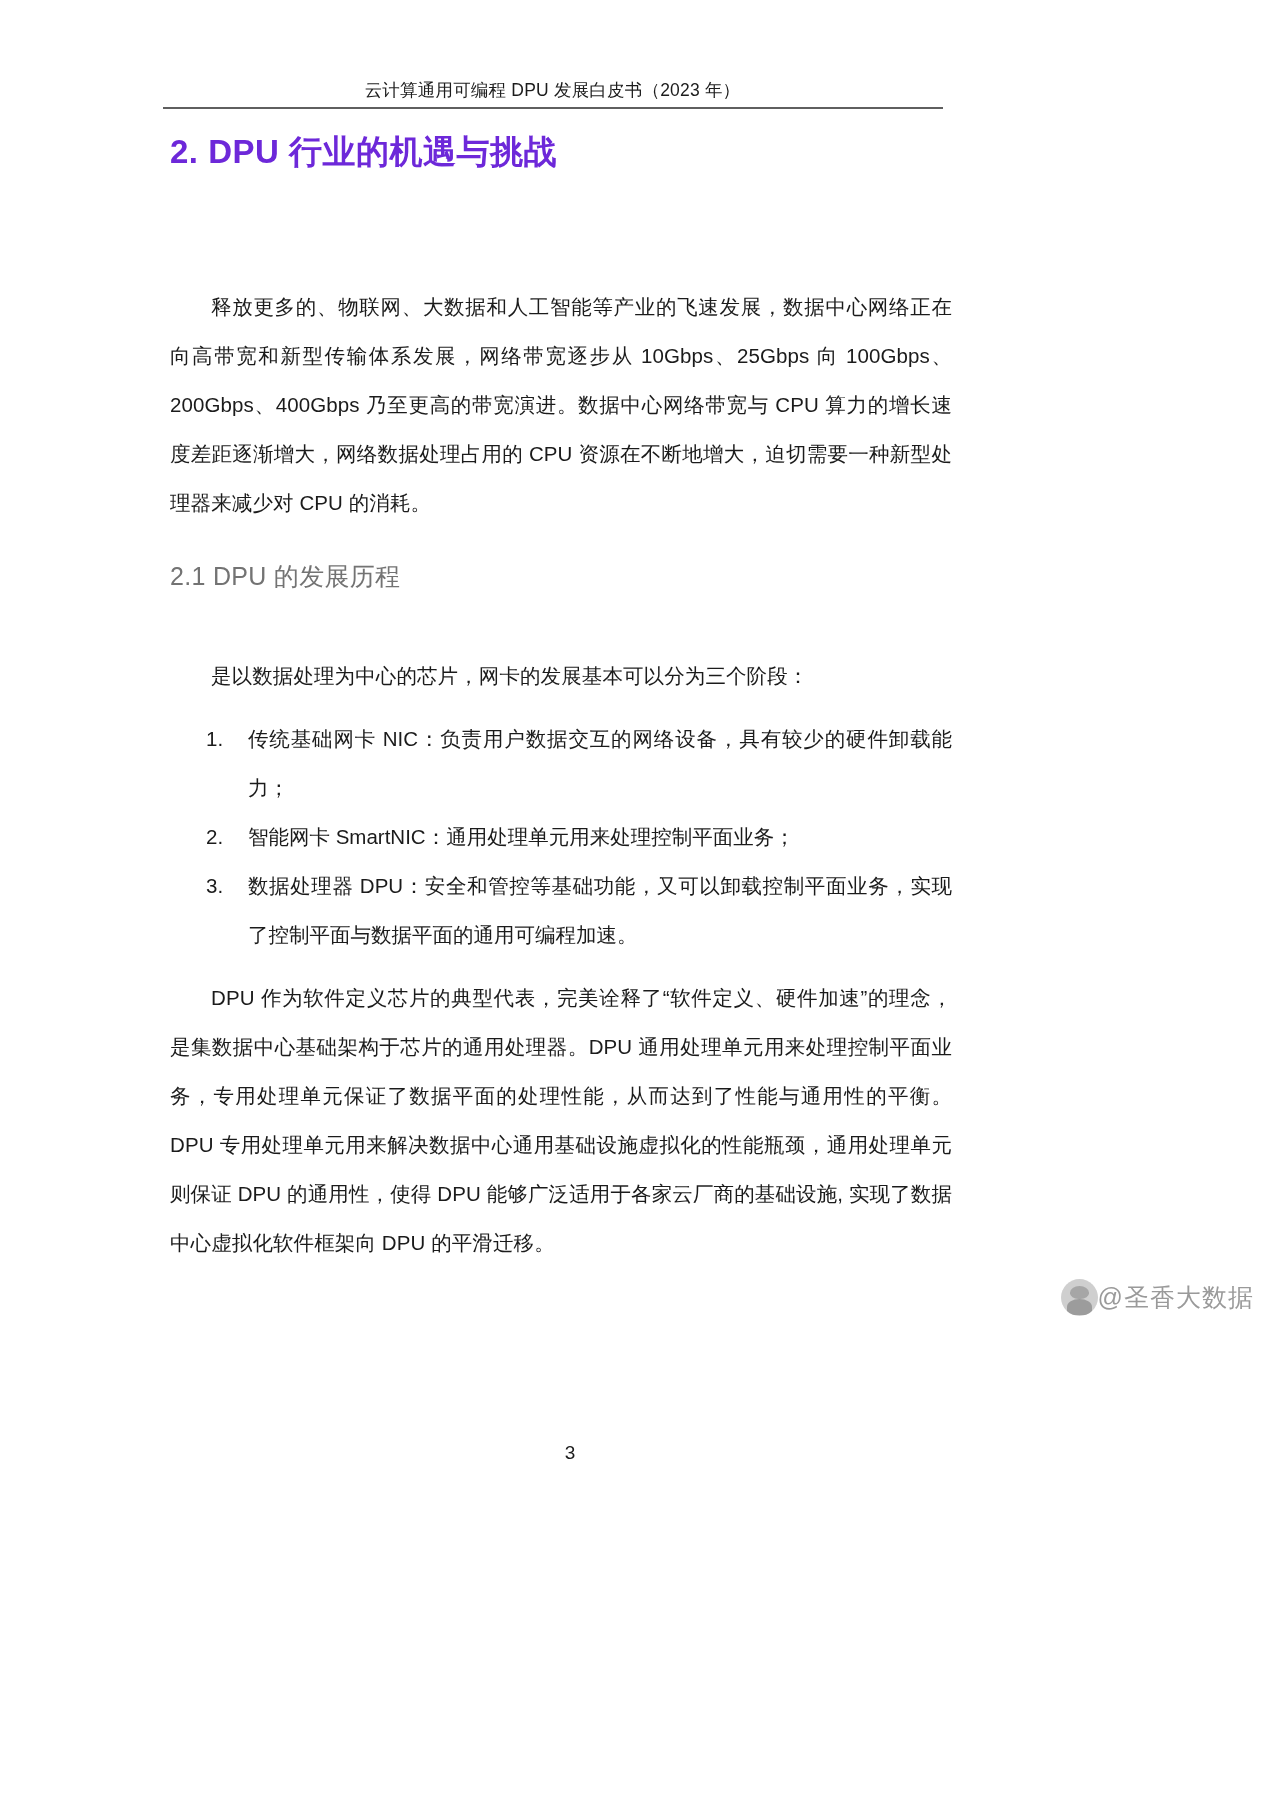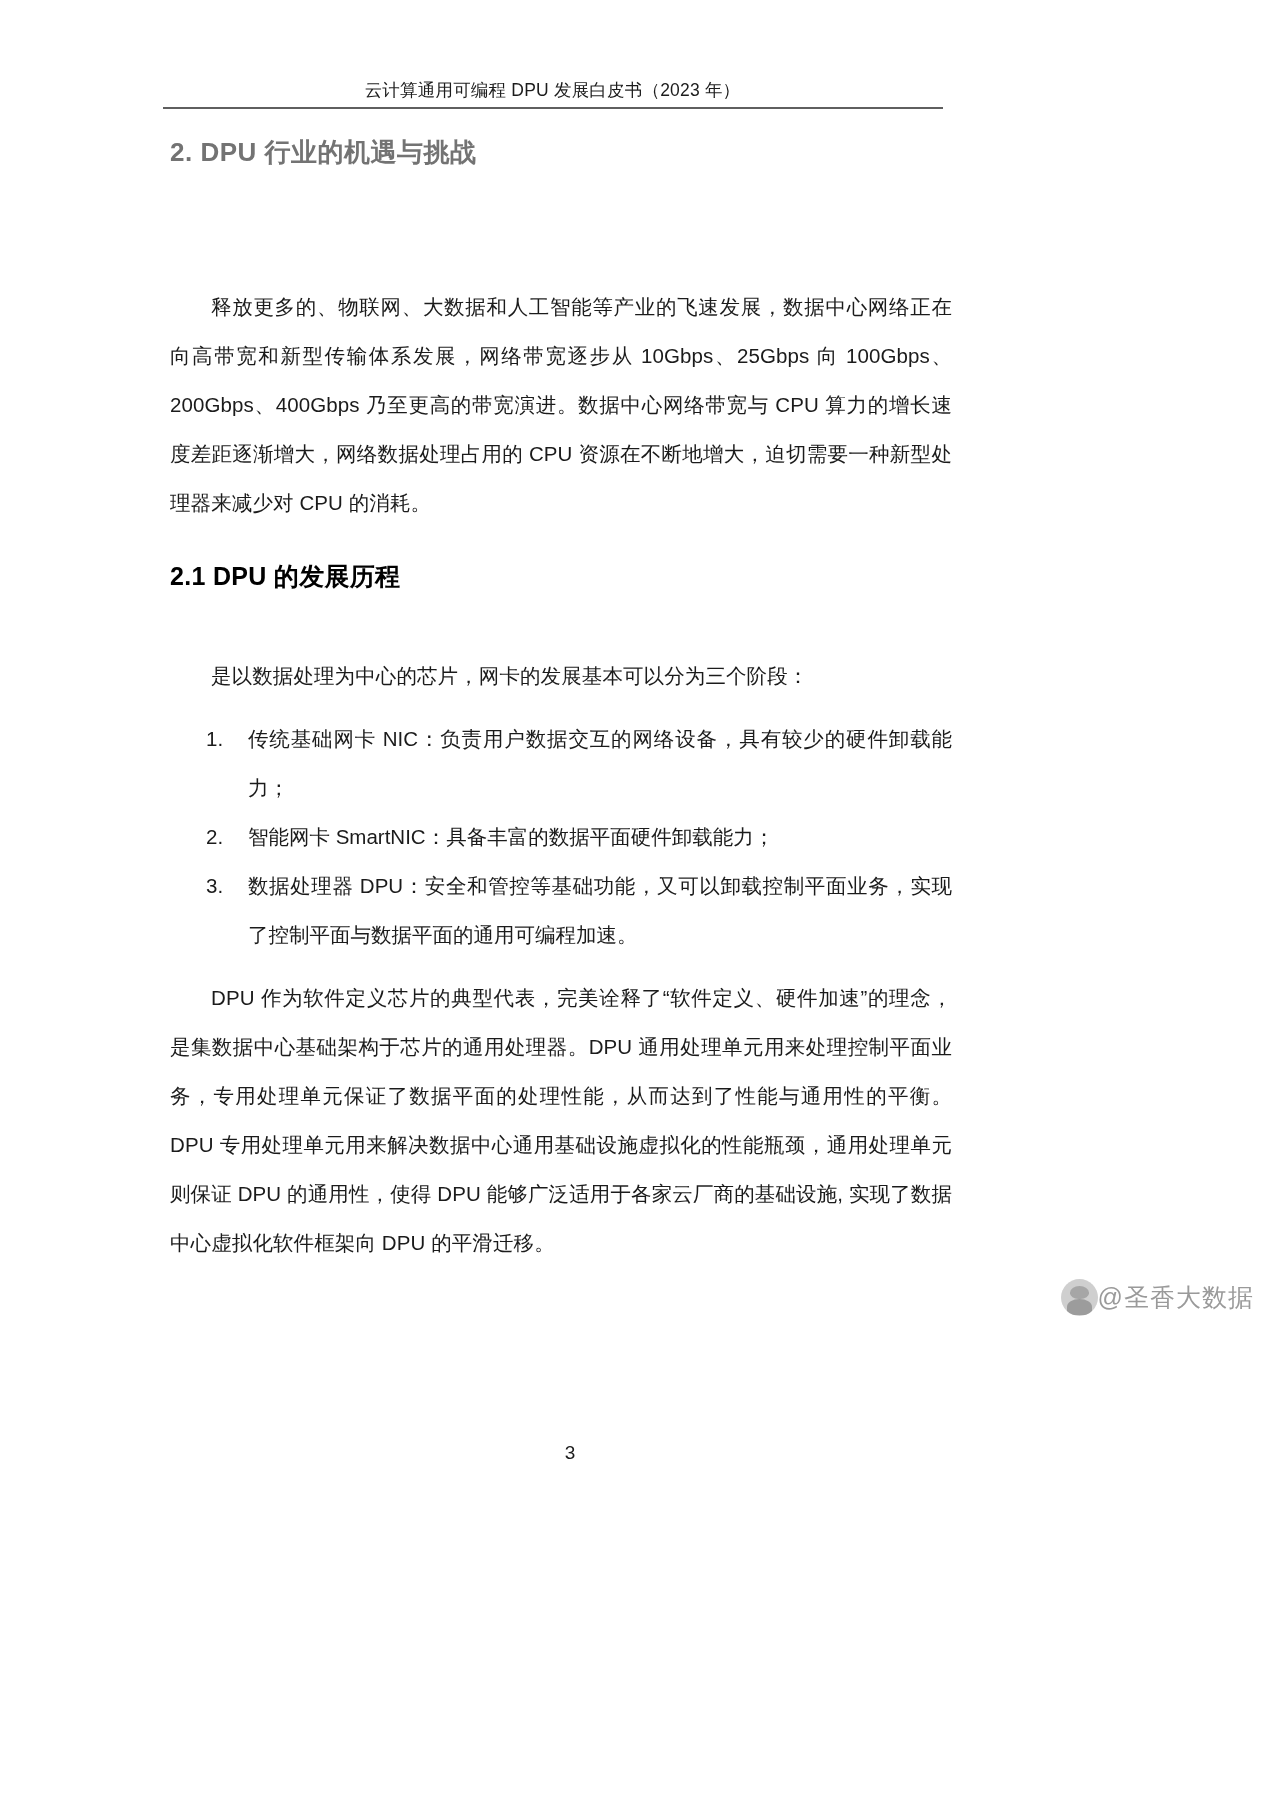--- a/index.html
+++ b/index.html
@@ -49,35 +49,35 @@
   .content {
     position: absolute;
     left: 170px;
     top: 126px;
     width: 782px;
   }
 
   h1.sec-title {
     margin: 0;
     padding: 0;
-    font-size: 26px;
+    font-size: 33px;
     font-weight: bold;
     letter-spacing: 0.5px;
     line-height: 52px;
-    color: #737373;
+    color: #6d28d9;
   }
 
   h2.subsec-title {
     margin: 0;
     padding: 0;
     font-size: 25px;
-    font-weight: bold;
+    font-weight: normal;
     letter-spacing: 0.3px;
     line-height: 46px;
-    color: #000000;
+    color: #737373;
   }
 
   p.body {
     margin: 0;
     padding: 0;
     font-size: 20.5px;
     line-height: 49px;
     text-align: justify;
     text-justify: inter-ideograph;
     color: #1b1b1b;
@@ -193,21 +193,21 @@
 
     <div class="gap-xs"></div>
 
     <ol class="steps">
       <li>
         <span class="marker">1.</span>
         <span>传统基础网卡 NIC：负责用户数据交互的网络设备，具有较少的硬件卸载能力；</span>
       </li>
       <li>
         <span class="marker">2.</span>
-        <span>智能网卡 SmartNIC：具备丰富的数据平面硬件卸载能力；</span>
+        <span>智能网卡 SmartNIC：通用处理单元用来处理控制平面业务；</span>
       </li>
       <li>
         <span class="marker">3.</span>
         <span>数据处理器 DPU：安全和管控等基础功能，又可以卸载控制平面业务，实现了控制平面与数据平面的通用可编程加速。</span>
       </li>
     </ol>
 
     <div class="gap-xs"></div>
 
     <p class="body indent">DPU 作为软件定义芯片的典型代表，完美诠释了“软件定义、硬件加速”的理念，是集数据中心基础架构于芯片的通用处理器。DPU 通用处理单元用来处理控制平面业务，专用处理单元保证了数据平面的处理性能，从而达到了性能与通用性的平衡。DPU 专用处理单元用来解决数据中心通用基础设施虚拟化的性能瓶颈，通用处理单元则保证 DPU 的通用性，使得 DPU 能够广泛适用于各家云厂商的基础设施, 实现了数据中心虚拟化软件框架向 DPU 的平滑迁移。</p>

